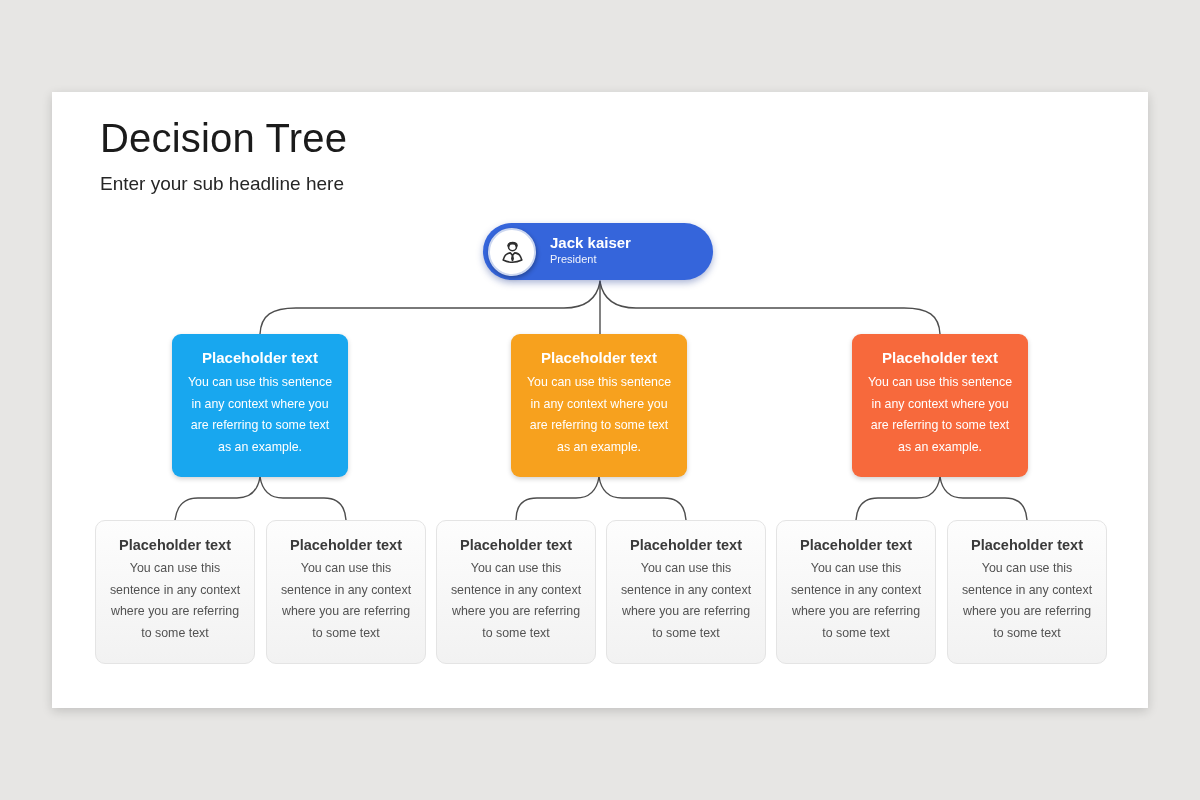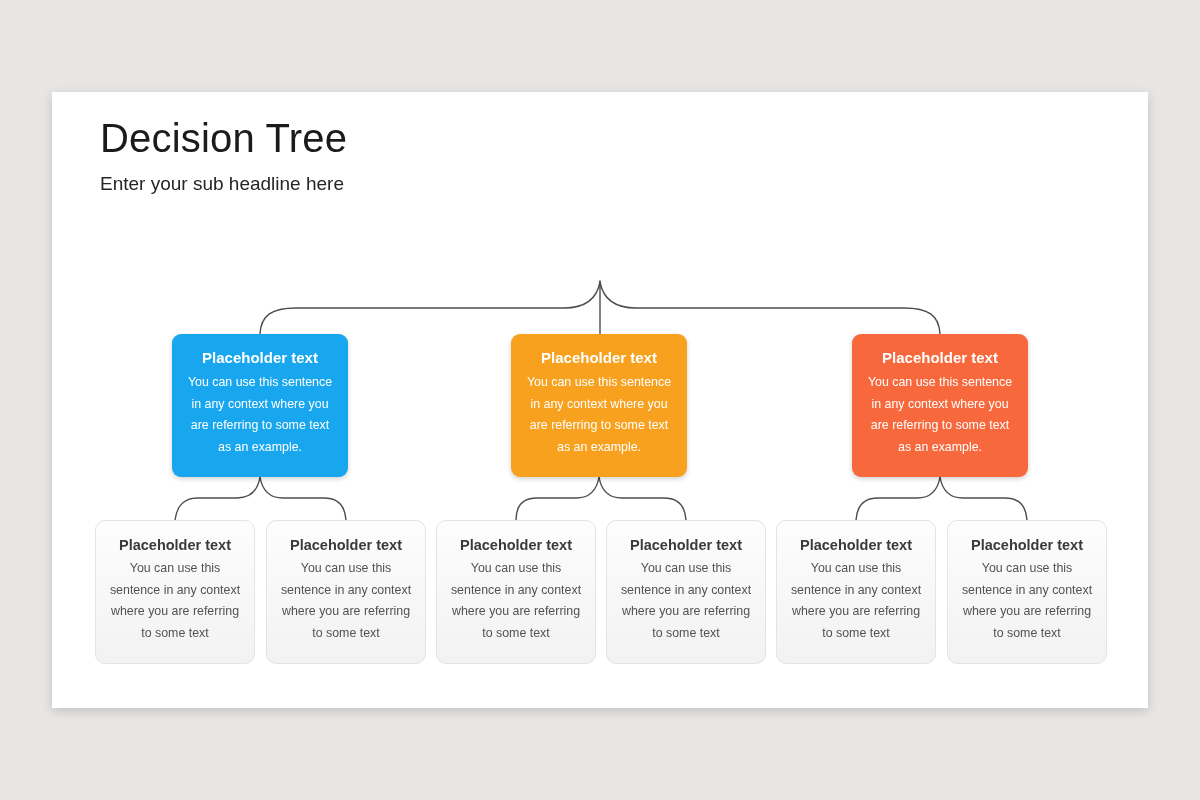--- a/index.html
+++ b/index.html
@@ -156,20 +156,34 @@
       <path d="M208 385 C206 397 199 406 185 406 L146 406 C132 406 125 413 123 428"></path>
       <path d="M208 385 C210 397 217 406 231 406 L272 406 C286 406 293 413 294 428"></path>
 
       <path d="M547 385 C545 397 538 406 524 406 L485 406 C471 406 464 413 464 428"></path>
       <path d="M547 385 C549 397 556 406 570 406 L612 406 C626 406 633 413 634 428"></path>
 
       <path d="M888 385 C886 397 879 406 865 406 L826 406 C812 406 805 413 804 428"></path>
       <path d="M888 385 C890 397 897 406 911 406 L953 406 C967 406 974 413 975 428"></path>
     </svg>
 
+    <div class="root-node" style="background: rgb(53, 101, 219);">
+      <div class="avatar">
+        <svg viewBox="0 0 24 24" fill="none" stroke="#2e2e2e" stroke-width="1.25" stroke-linecap="round" stroke-linejoin="round">
+          <circle cx="12" cy="8.3" r="3.1"></circle>
+          <path d="M8.9 7.4 C9.1 4.9 14.9 4.9 15.1 7.4" stroke-width="2"></path>
+          <path d="M4.8 18.6 C5.8 14.2 8.6 13.2 10.3 13.1 L12 14.9 L13.7 13.1 C15.4 13.2 18.2 14.2 19.2 18.6 C14.8 20.7 9.2 20.7 4.8 18.6 Z"></path>
+          <path d="M12 14.9 L11.5 17.5 L12 18.9 L12.5 17.5 Z"></path>
+        </svg>
+      </div>
+      <div class="root-text">
+        <div class="root-name">Jack kaiser</div>
+        <div class="root-role">President</div>
+      </div>
+    </div>
 
     <div class="branch" style="left: 120px; background: rgb(24, 167, 239);">
       <div class="branch-title">Placeholder text</div>
       <div class="branch-body">You can use this sentence in any context where you are referring to some text as an example.</div>
     </div>
     <div class="branch" style="left: 459px; background: rgb(247, 161, 30);">
       <div class="branch-title">Placeholder text</div>
       <div class="branch-body">You can use this sentence in any context where you are referring to some text as an example.</div>
     </div>
     <div class="branch" style="left: 800px; background: rgb(247, 105, 60);">

